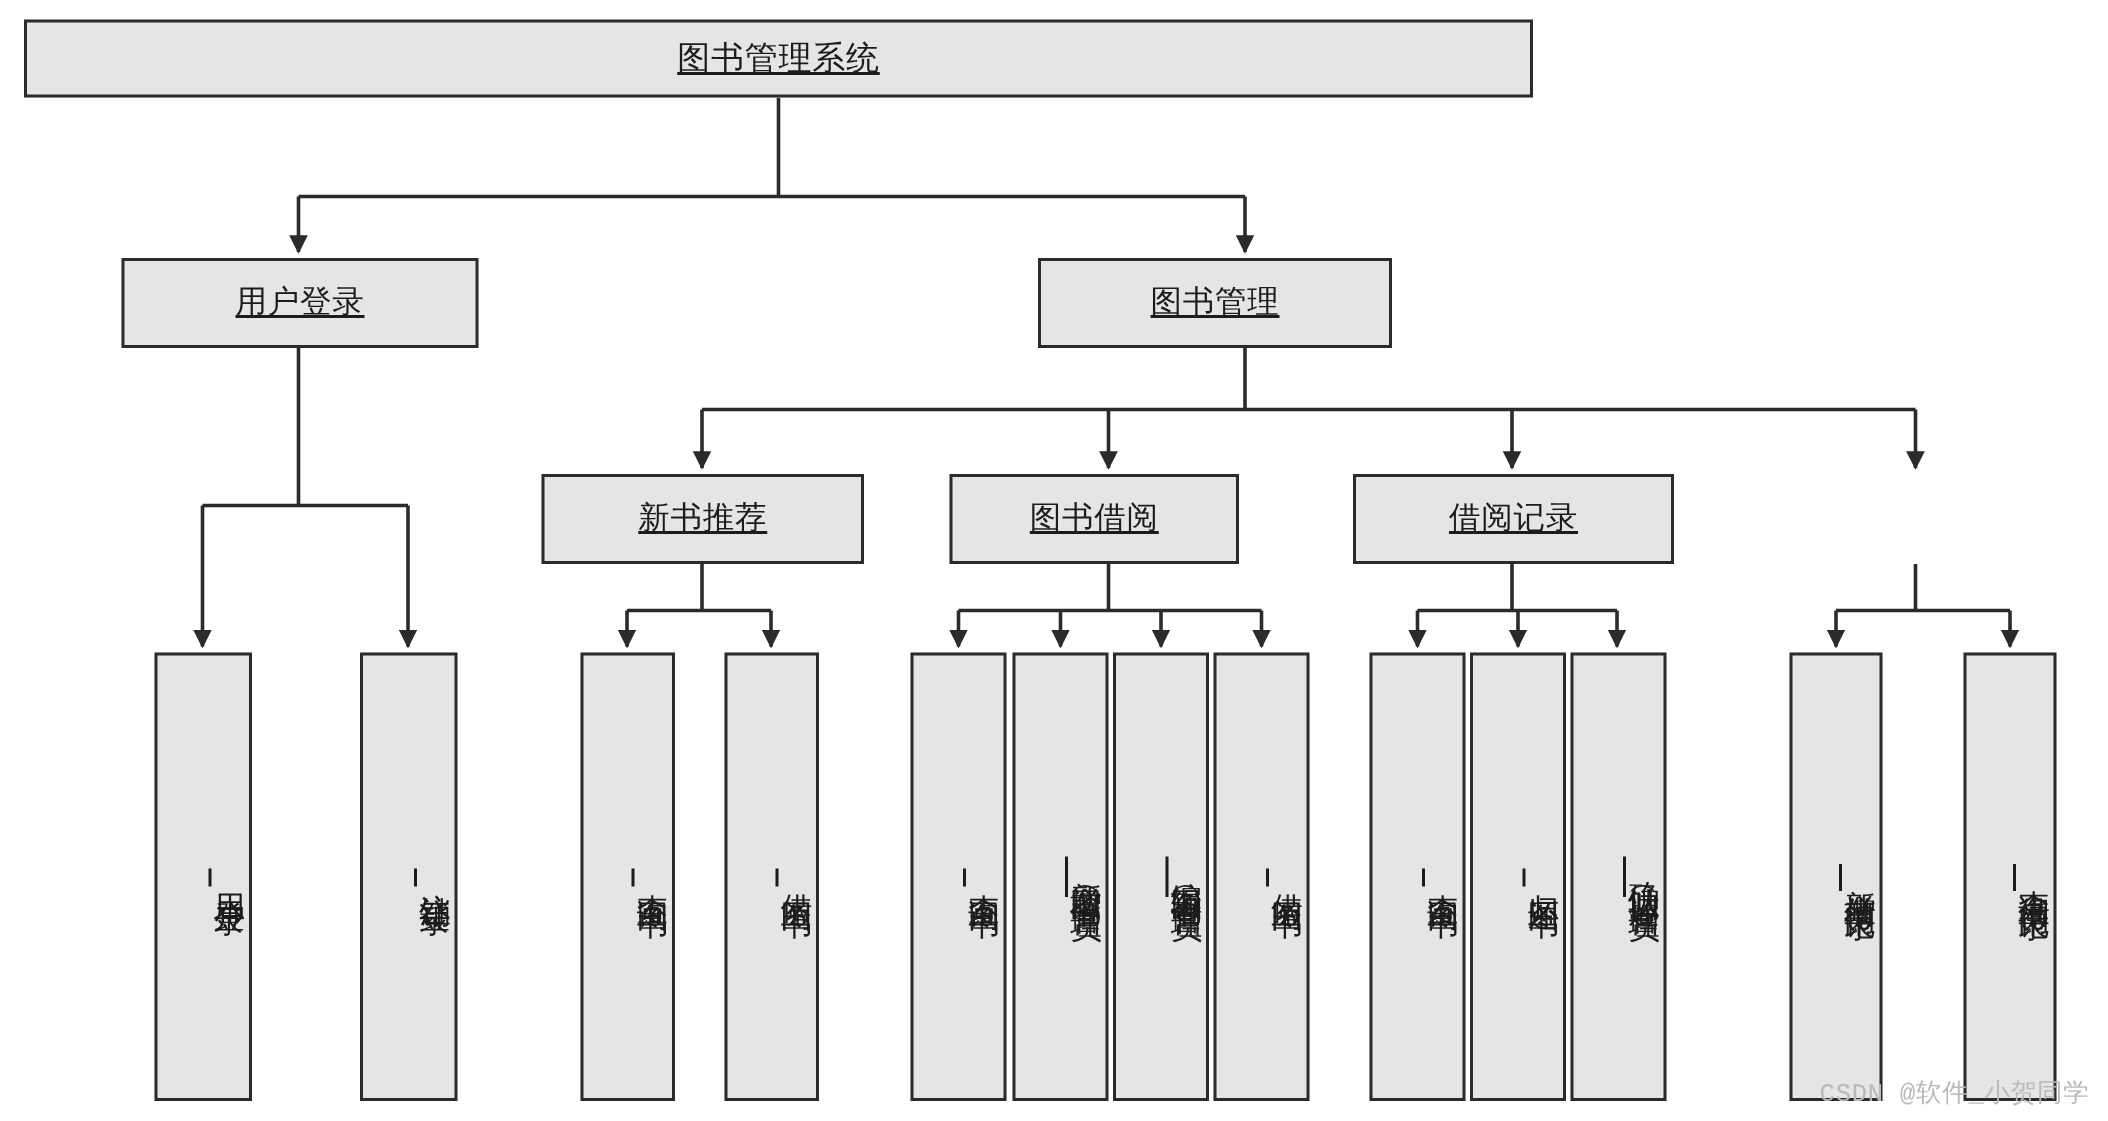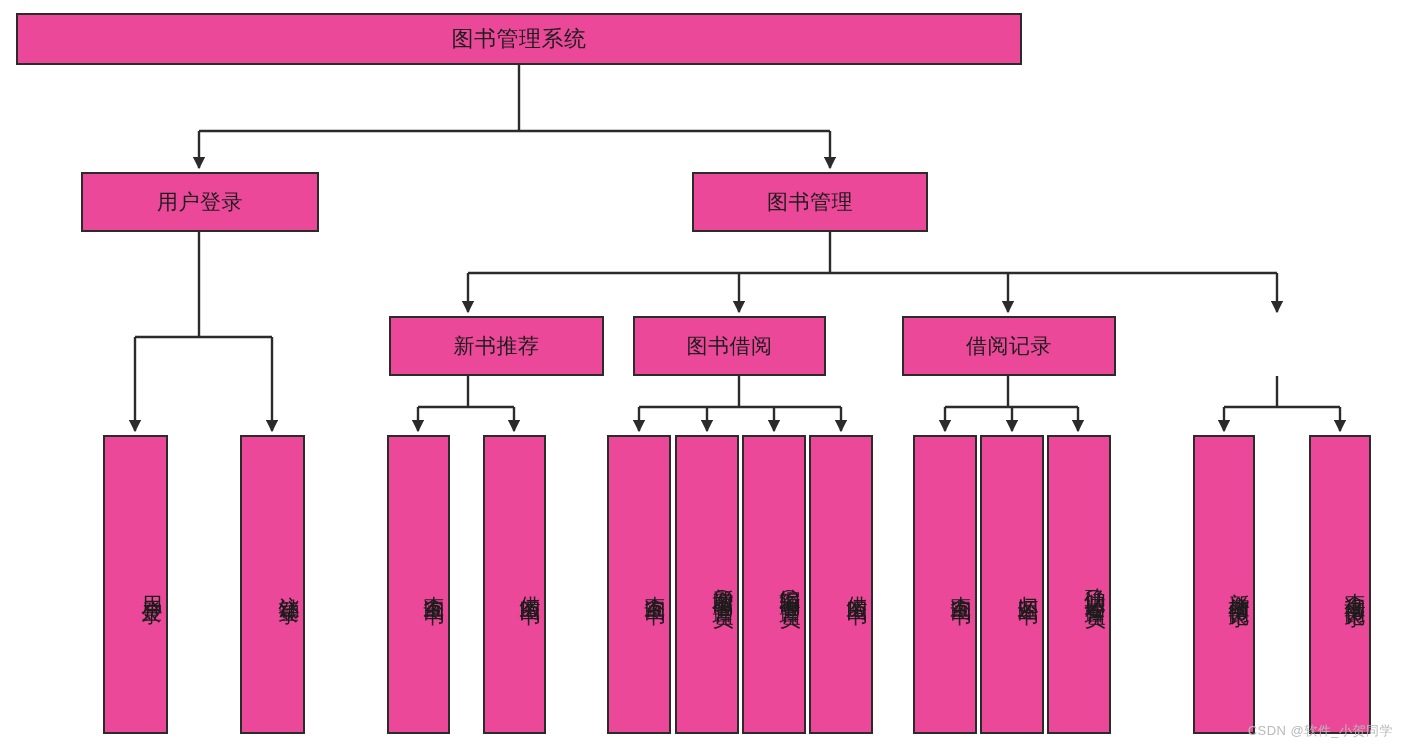--- a/index.html
+++ b/index.html
@@ -20,26 +20,27 @@
   #edges {
     position: absolute;
     left: 0;
     top: 0;
     width: 1405px;
     height: 747px;
   }
   .node {
     position: absolute;
     box-sizing: border-box;
-    background: #ec4899;
+    background: #e5e5e5;
     border: 2px solid #2b2b2b;
     display: flex;
     align-items: center;
     justify-content: center;
     color: #1c1c1c;
+    text-decoration: underline;
   }
   .node.horiz {
     font-size: 21px;
     letter-spacing: 0.5px;
     line-height: 1.15;
   }
   .node.root {
     font-size: 22px;
   }
   .node.vert {
@@ -54,24 +55,25 @@
   .node.vert .vlabel {
     writing-mode: vertical-rl;
     text-orientation: upright;
     white-space: nowrap;
     letter-spacing: 3px;
   }
   .watermark {
     position: absolute;
     right: 12px;
     bottom: 7px;
-    font-size: 13px;
+    font-size: 17px;
     color: #b9b9b9;
     white-space: nowrap;
     letter-spacing: 0.5px;
+    font-family: Liberation Mono, monospace;
   }
 </style>
 </head>
 <body>
 
 <div id="canvas">
 
   <svg id="edges" viewBox="0 0 1405 747" preserveAspectRatio="none">
     <defs>
       <marker id="arrow" viewBox="0 0 10 10" refX="9" refY="5" markerWidth="5.2" markerHeight="5.2" orient="auto-start-reverse">
@@ -129,21 +131,21 @@
     <span>图书管理系统</span>
   </div>
 
   <div class="node horiz" style="left:81px; top:172px; width:238px; height:60px;">
     <span>用户登录</span>
   </div>
   <div class="node horiz" style="left:692px; top:172px; width:236px; height:60px;">
     <span>图书管理</span>
   </div>
 
-  <div class="node horiz" style="left:361px; top:316px; width:215px; height:60px;margin-left:28px;">
+  <div class="node horiz" style="left:361px; top:316px; width:215px; height:60px;">
     <span>新书推荐</span>
   </div>
   <div class="node horiz" style="left:633px; top:316px; width:193px; height:60px;">
     <span>图书借阅</span>
   </div>
   <div class="node horiz" style="left:902px; top:316px; width:214px; height:60px;">
     <span>借阅记录</span>
   </div>
 
   <div class="node vert" style="left:103px; top:435px; width:65px; height:299px;">

